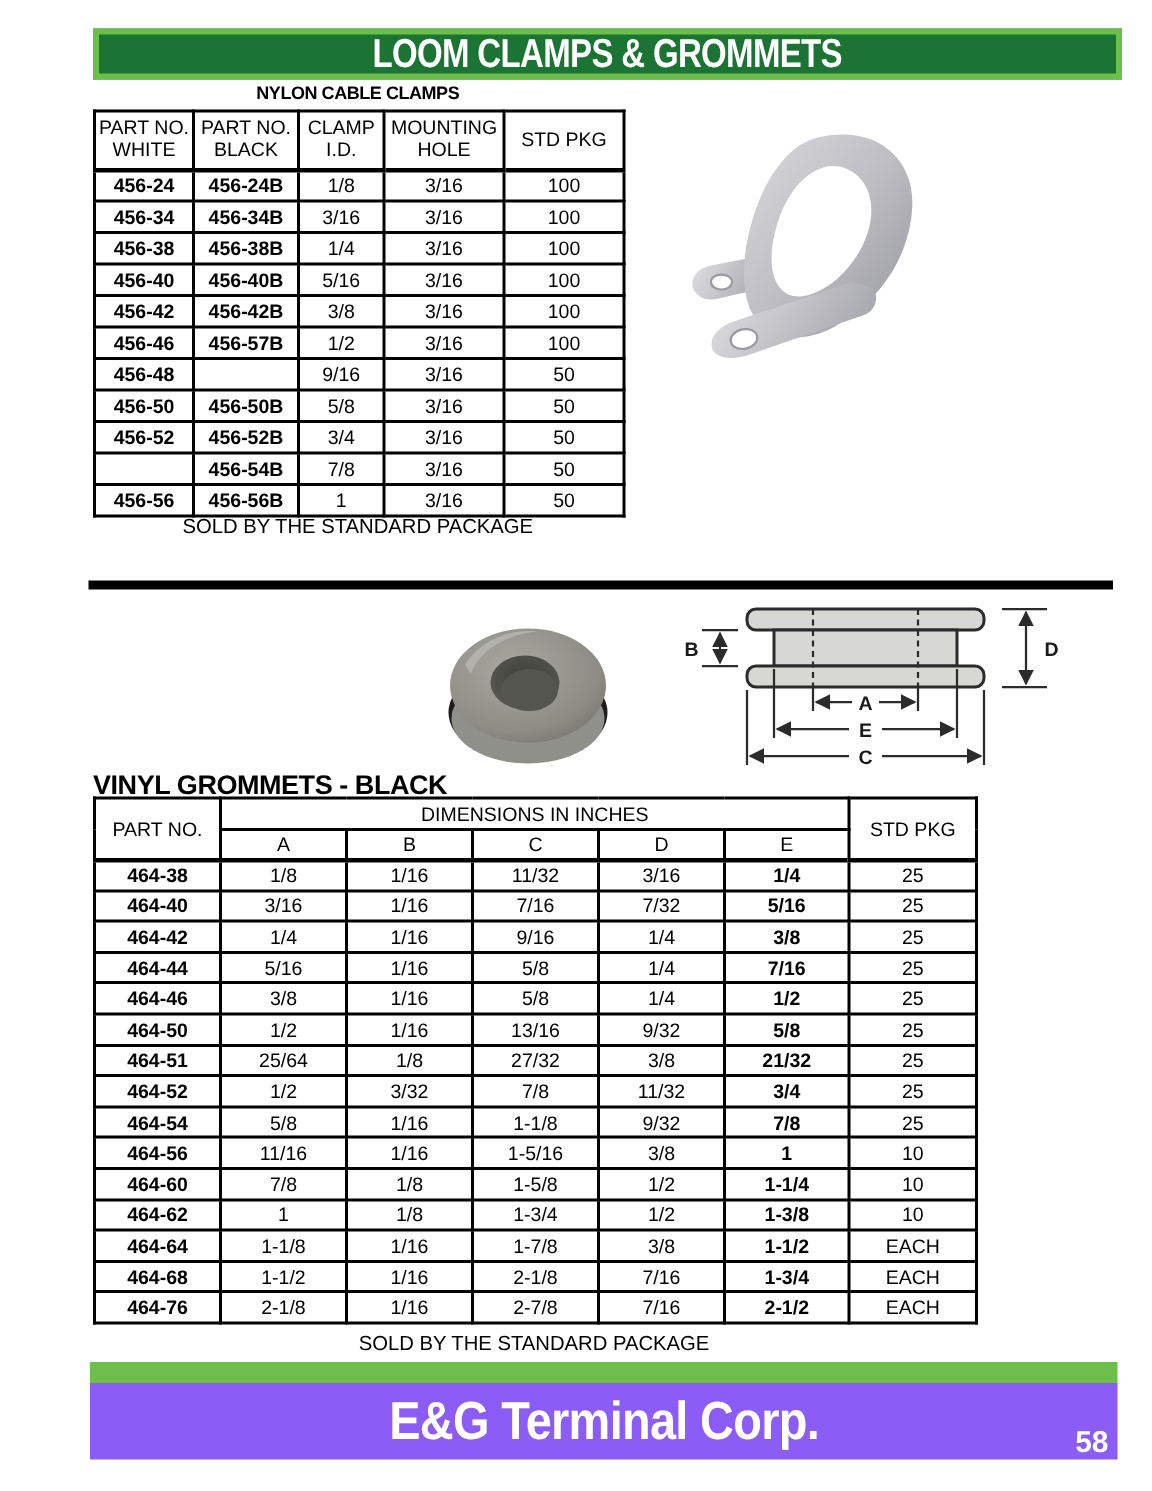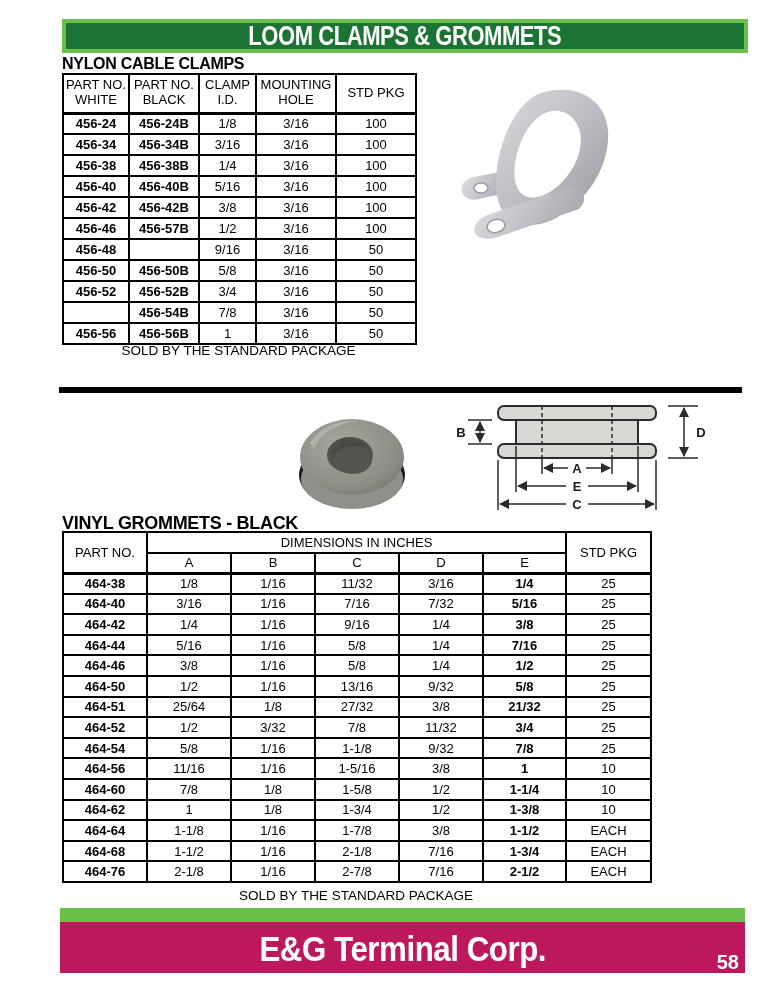--- a/index.html
+++ b/index.html
@@ -5,31 +5,31 @@
   html,body { margin:0; padding:0; background:#fff; }
   .page {
     position:relative; width:768px; height:994px; background:#ffffff;
     font-family:"Liberation Sans", sans-serif; color:#000; overflow:hidden;
   }
 
   
   .banner {
     position:absolute; left:62px; top:19px; width:686px; height:34px;
     background:#1B7433; border:4px solid #6CBF4B; box-sizing:border-box;
-    display:flex; align-items:flex-start; justify-content:center;
+    display:flex; align-items:center; justify-content:center;
   }
   .banner-text {
     color:#fff; font-weight:bold; font-size:25px; white-space:nowrap;
     letter-spacing:-0.5px; transform:scale(0.88,1.08); line-height:1;
   }
 
   
   .t1-title {
-    position:absolute; left:62px; top:55px; width:353px; text-align:left;
-    font-weight:bold; font-size:16px; letter-spacing:-0.3px;
+    position:absolute; left:62px; top:55px; width:353px; text-align:center;
+    font-weight:bold; font-size:12px; letter-spacing:-0.3px;
   }
   .sold1 { position:absolute; left:62px; top:343px; width:353px; text-align:center; font-size:13.5px; }
   .t2-title { position:absolute; left:62px; top:513px; font-weight:bold; font-size:18px; letter-spacing:-0.3px; }
   .sold2 { position:absolute; left:62px; top:888px; width:588px; text-align:center; font-size:13.5px; }
 
   
   table { border-collapse:collapse; table-layout:fixed;padding-left:20px; }
   th, td {
     border:2px solid #000; text-align:center; vertical-align:middle;
     padding:0; font-size:13px; font-weight:normal; overflow:hidden;
@@ -53,21 +53,21 @@
 
   
   .clamp-img { position:absolute; left:448px; top:78px; width:225px; height:165px; }
   .grommet-img { position:absolute; left:288px; top:413px; width:130px; height:102px; }
   .diagram { position:absolute; left:452px; top:396px; width:256px; height:126px; }
 
   
   .footer { position:absolute; left:60px; top:908px; width:685px; }
   .footer-strip { height:14px; background:#6CBF4B; }
   .footer-bar {
-    position:relative; height:51px; background:#be185d;
+    position:relative; height:51px; background:#8b5cf6;
     display:flex; align-items:center; justify-content:center;
   }
   .footer-company {
     color:#fff; font-weight:bold; font-size:34px; white-space:nowrap;
     transform:scale(0.92,1.05); letter-spacing:-0.5px; line-height:1;
   }
   .footer-page {
     position:absolute; right:6px; bottom:1px; color:#fff;
     font-weight:bold; font-size:20px; line-height:1;
   }

